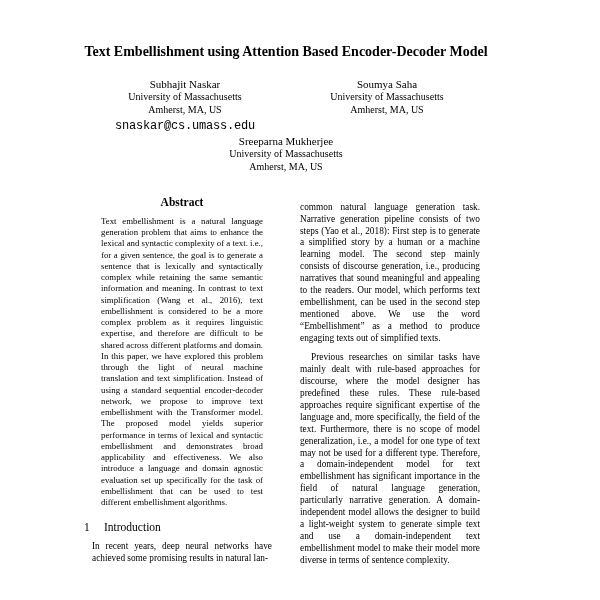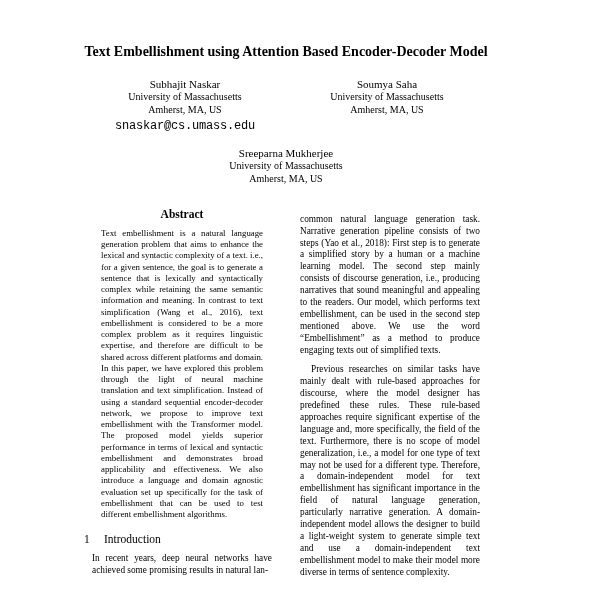--- a/index.html
+++ b/index.html
@@ -30,21 +30,21 @@
   }
   .authors-row {
     display: flex;
     margin-top: 16px;
   }
   .author-block {
     flex: 1 1 50%;
     text-align: center;
   }
   .author-block.centered {
-    margin-top: 12px;
+    margin-top: 0;
   }
   .author-name {
     font-size: 11px;
     font-weight: normal;
     line-height: 1.3;
   }
   .author-affiliation,
   .author-location {
     font-size: 10px;
     line-height: 1.28;

